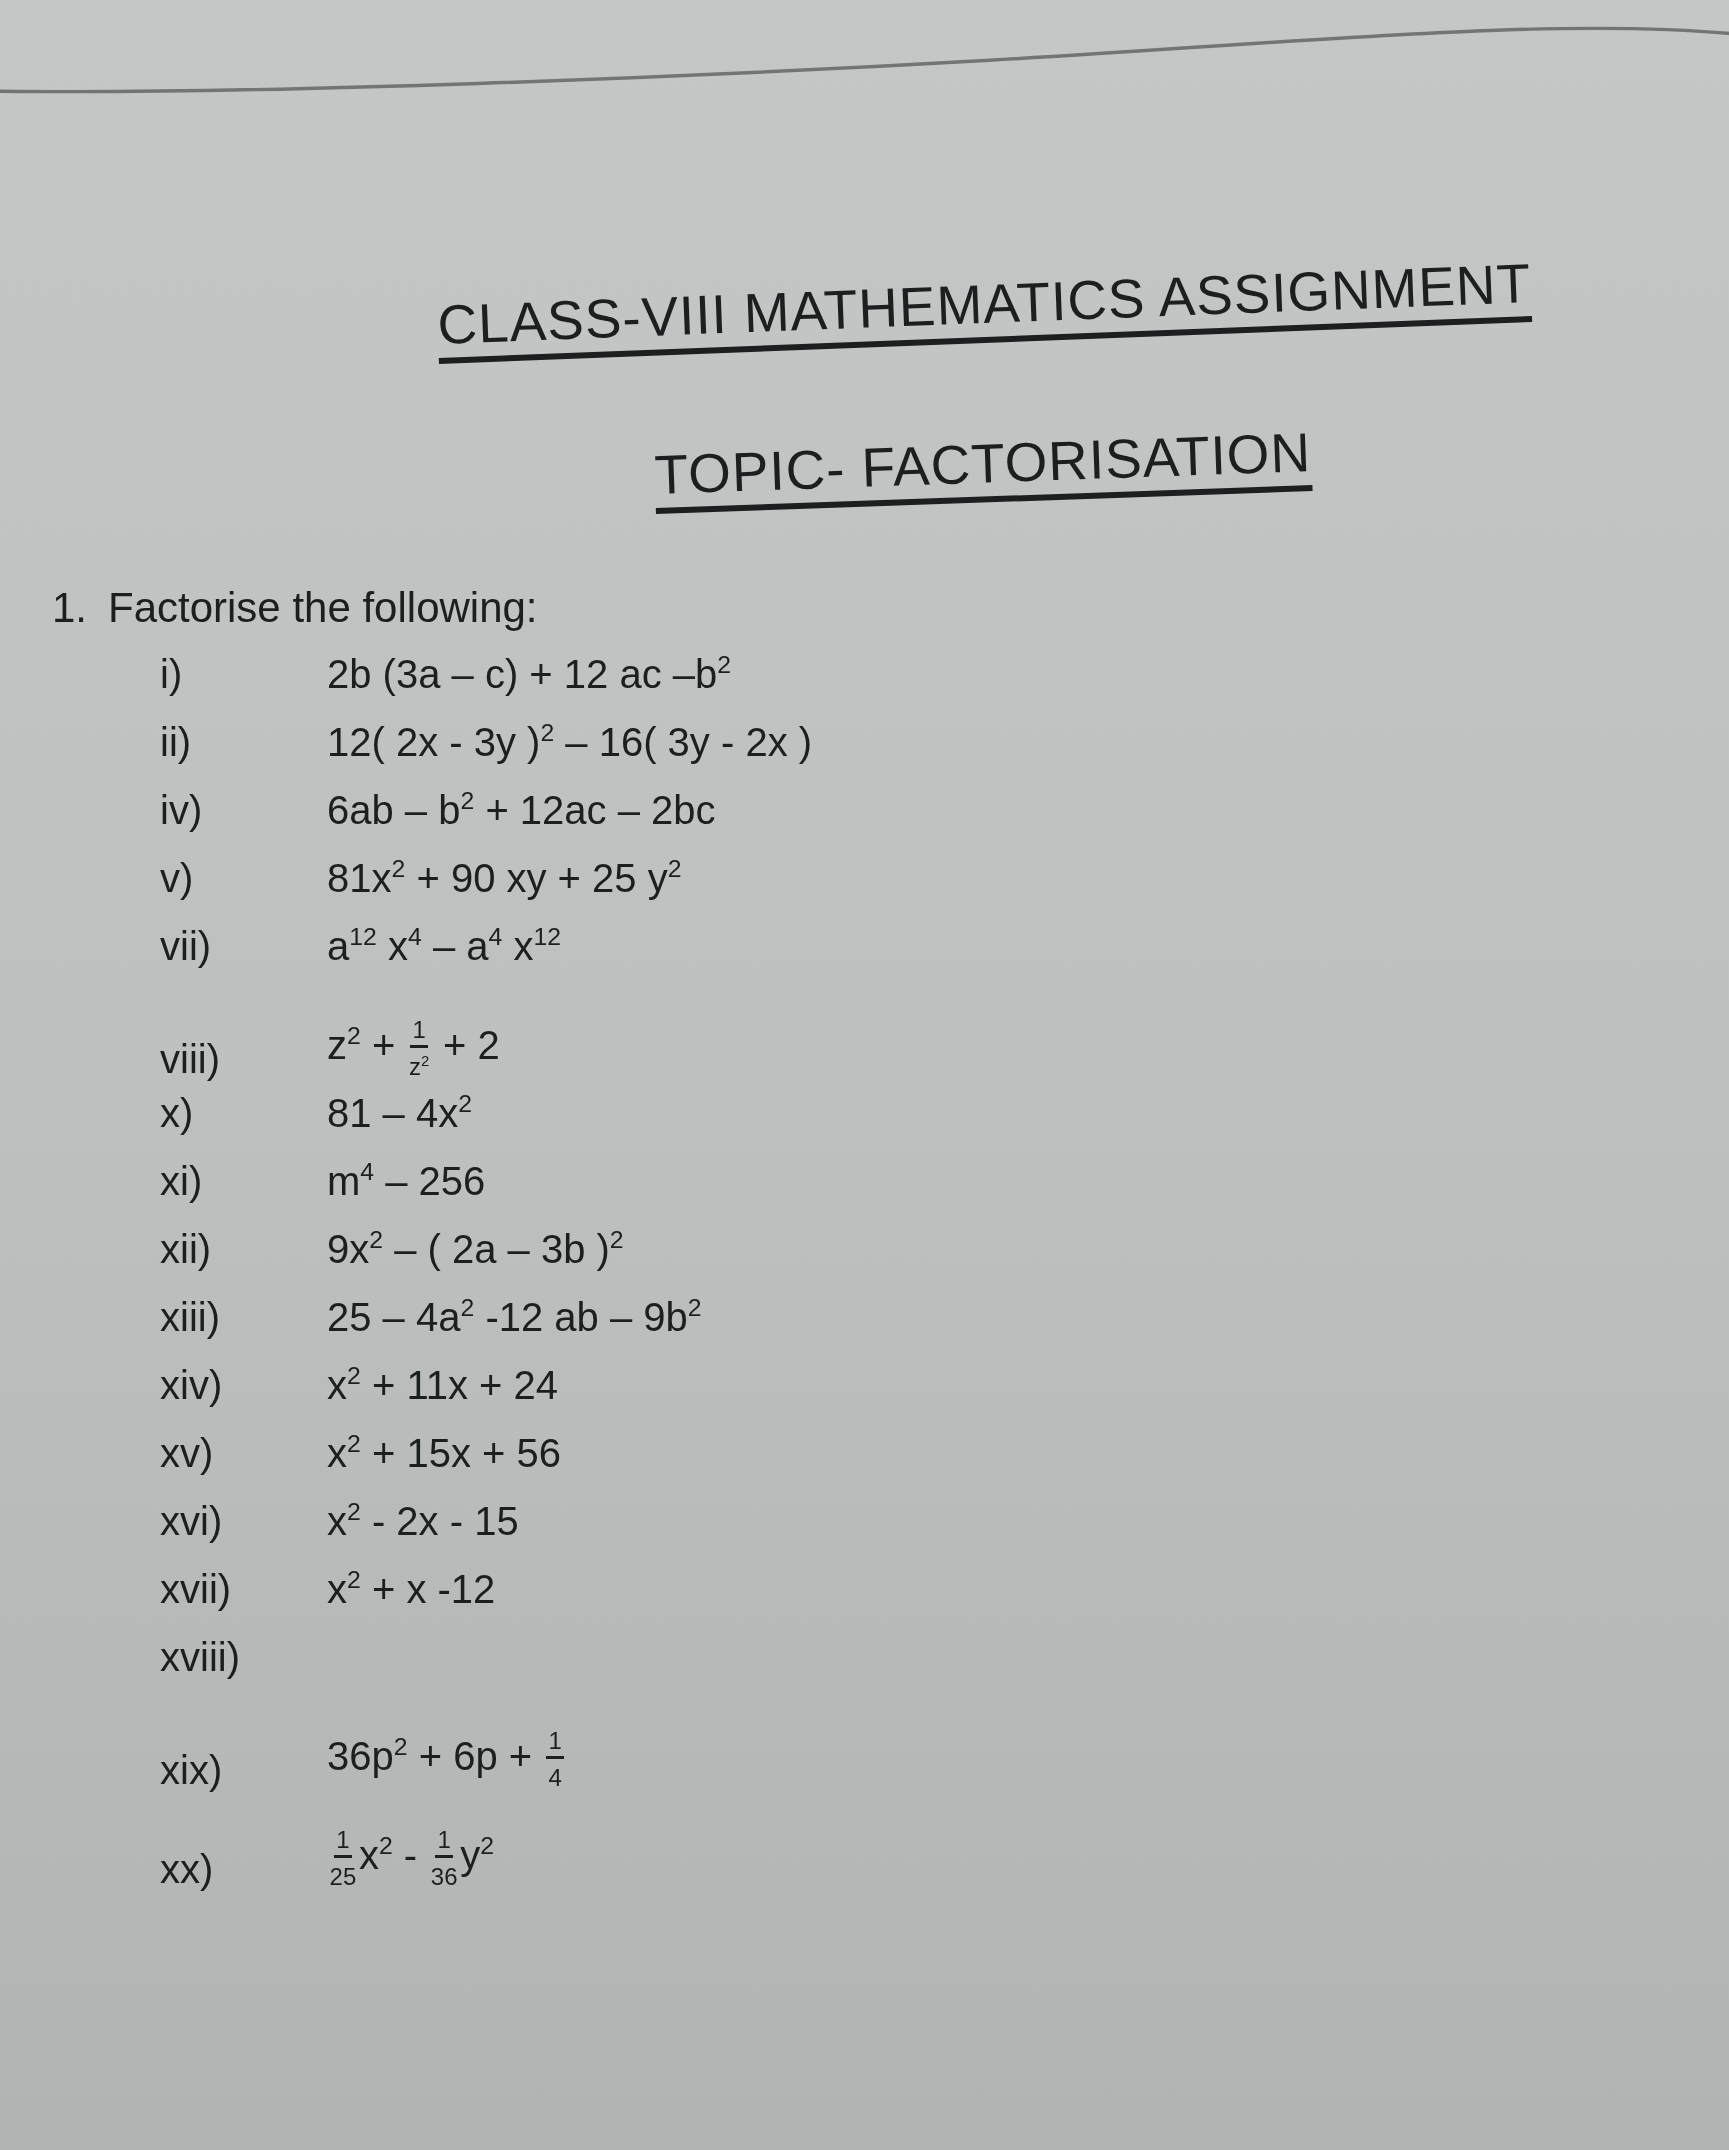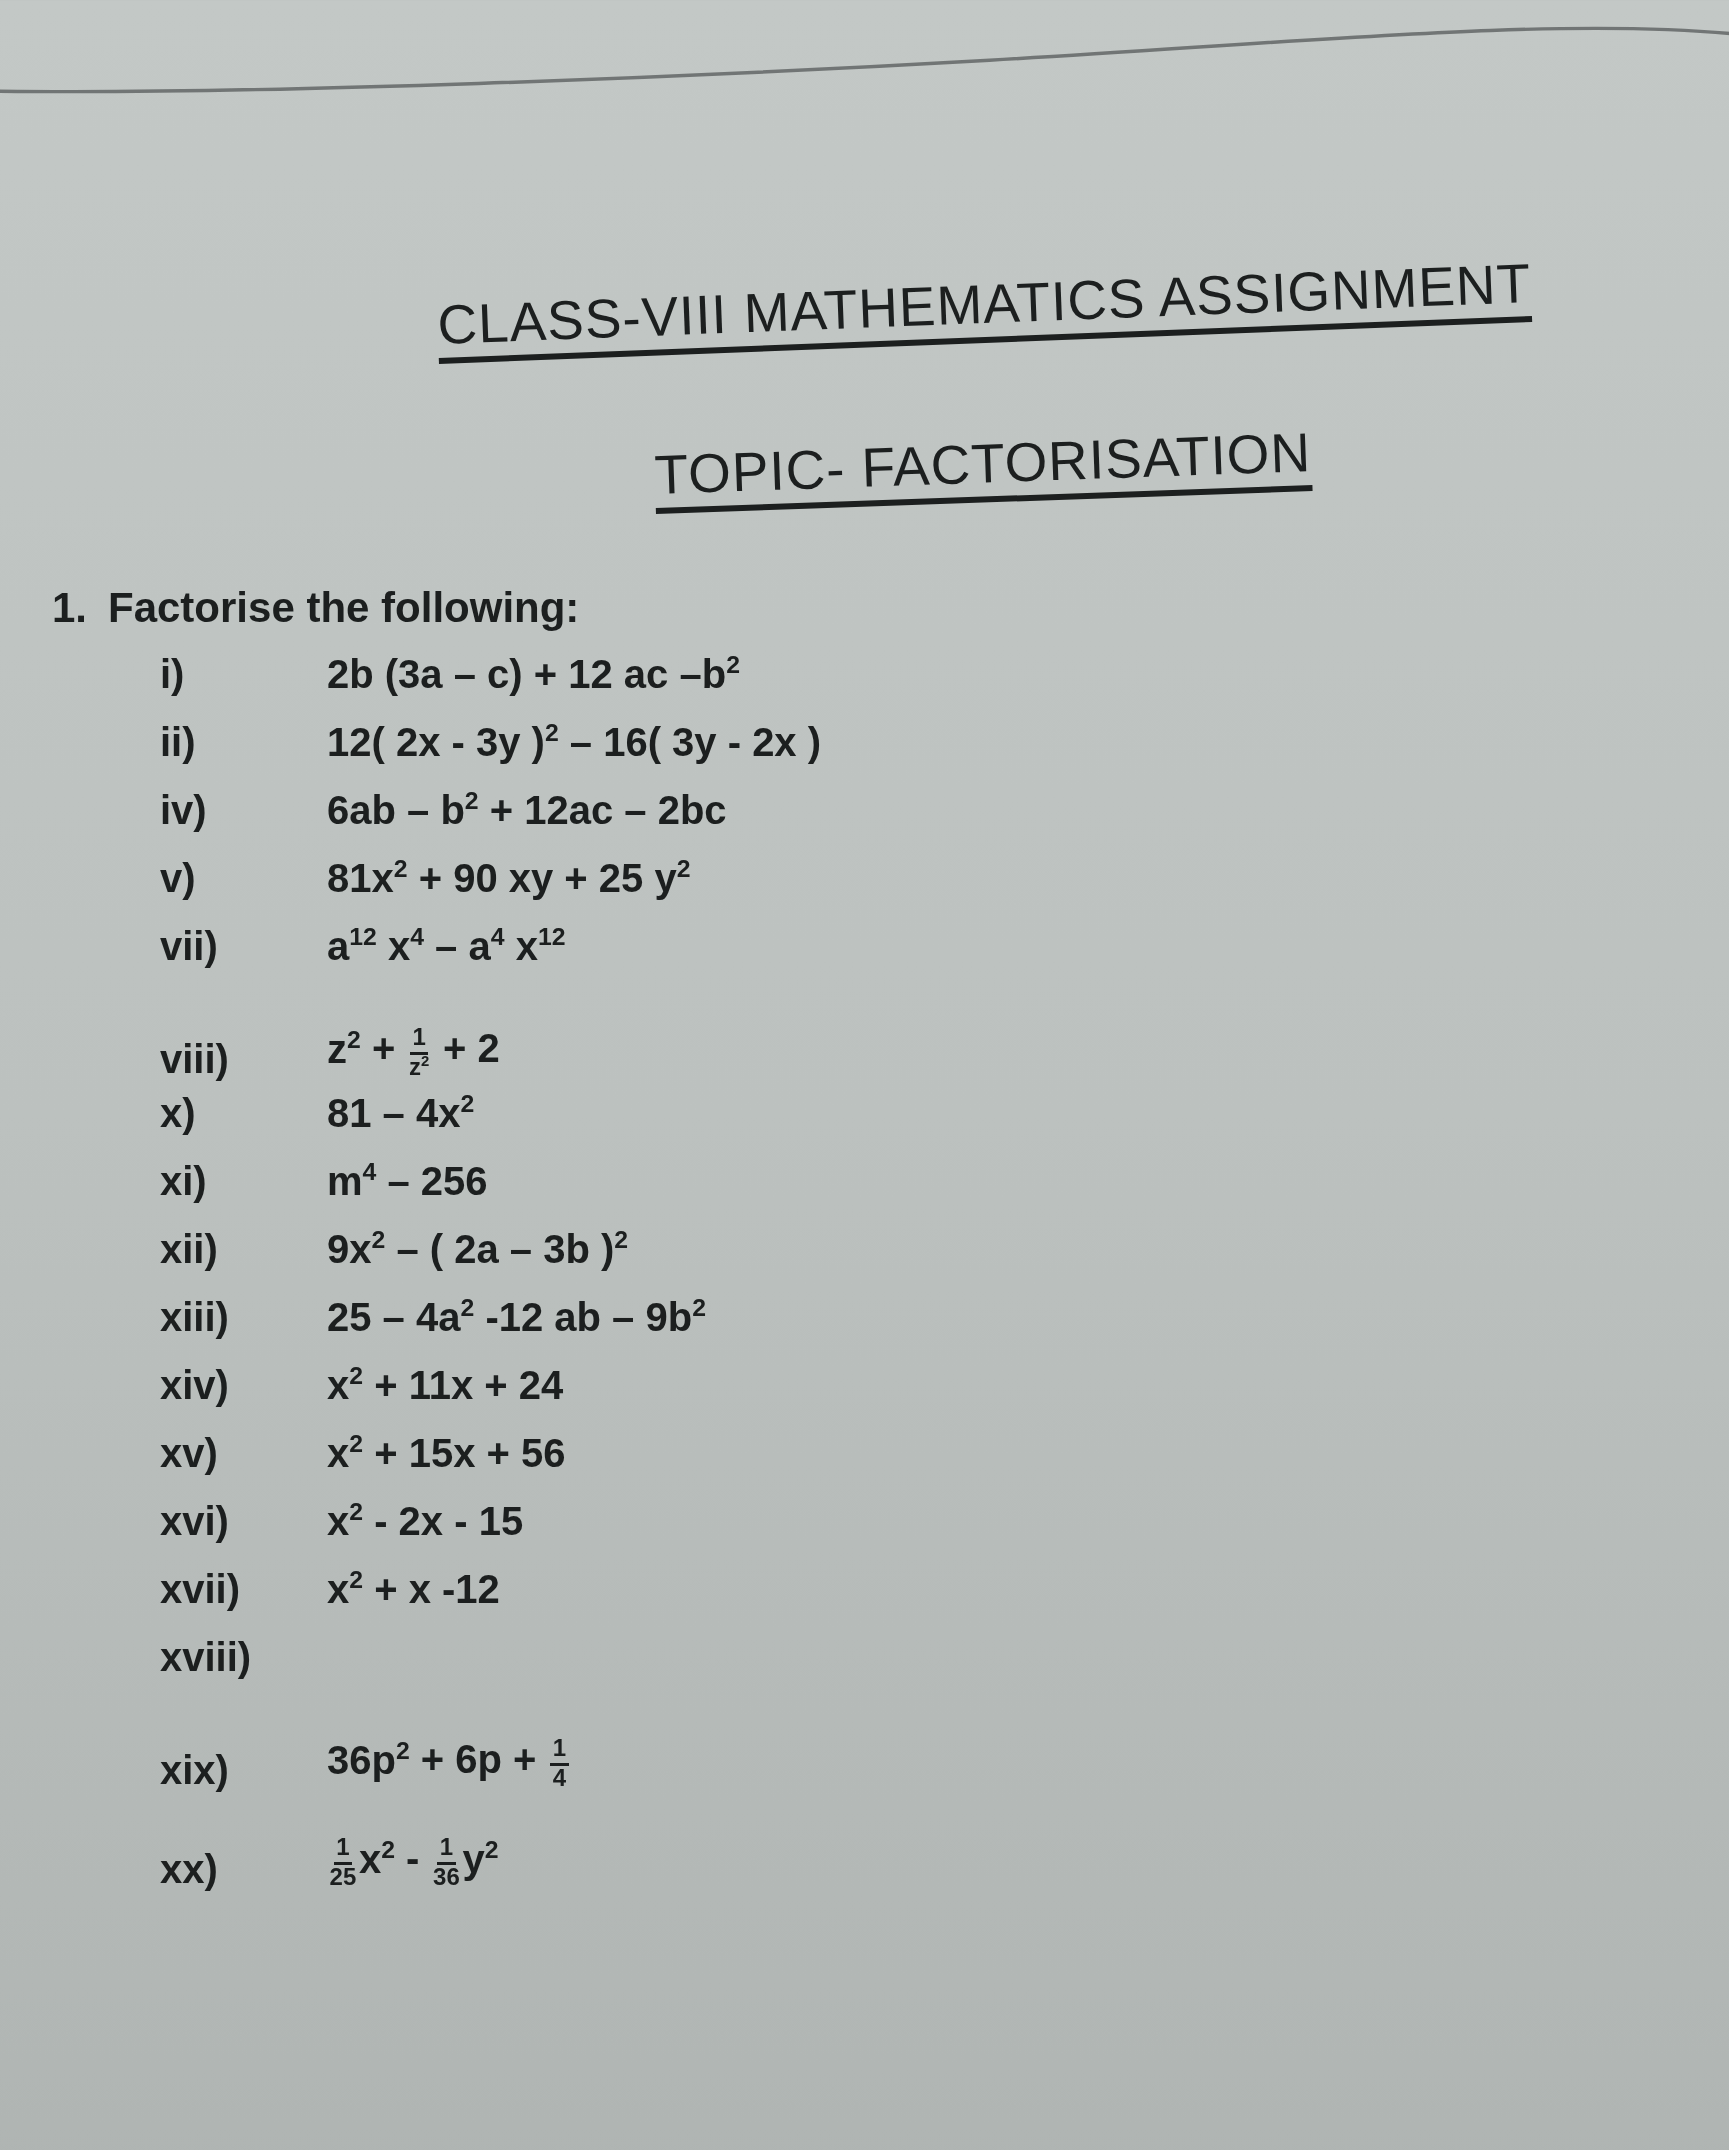--- a/index.html
+++ b/index.html
@@ -12,33 +12,33 @@
   .header-title {
     position: absolute; left: 439px; top: 297px; font-size: 55px; letter-spacing: 0.9px;
     transform: rotate(-2.2deg); transform-origin: left bottom; white-space: nowrap;
     border-bottom: 6.9px solid #1c1f1f; padding-bottom: 3.4px; line-height: 1.05;
   }
   .header-topic {
     position: absolute; left: 656px; top: 447px; font-size: 55px; letter-spacing: 0.9px;
     transform: rotate(-2.0deg); transform-origin: left bottom; white-space: nowrap;
     border-bottom: 6px solid #1c1f1f; padding-bottom: 3.4px; line-height: 1.05;
   }
-  .section { position: absolute; font-weight: bold; }
+  .section { position: absolute; }
   .sec1 { left: 52px; top: 585px; }
   .q-head { font-size: 42px; white-space: nowrap; line-height: 1.1; }
   .q-num { display: inline-block; width: 56px; }
   .items { margin-top: 8.6px; }
   .item { display: flex; align-items: center; white-space: nowrap; font-size: 40px; line-height: 1; }
   .sec1 .item { height: 68px; }
   .roman { display: inline-block; width: 181px; padding-left: 86px; box-sizing: border-box; }
   .sec1 .roman { width: 275px; padding-left: 108px; }
   .expr sup { font-size: 0.62em; vertical-align: 0.62em; line-height: 0; }
   .frac { display: inline-flex; flex-direction: column; align-items: center; vertical-align: middle; font-size: 0.6em; line-height: 1; margin: 0 2.6px; }
   .frac .n { border-bottom: 3px solid #1c1f1f; padding: 0 2.6px 2.6px; }
-  .frac .d { padding-top: 0; }
+  .frac .d { padding-top: 7px; }
   .tall { height: 99px !important; align-items: flex-end; }
 </style>
 </head>
 <body>
 
 <svg class="paper-edge" viewBox="0 0 4021 700" preserveAspectRatio="none">
   <path d="M0 212 C 600 220, 1600 180, 2300 140 S 3600 40, 4021 78" stroke="#555a59" stroke-width="8" fill="none" opacity="0.75"></path>
 </svg>
 
 <div class="header-title">CLASS-VIII MATHEMATICS ASSIGNMENT</div>

